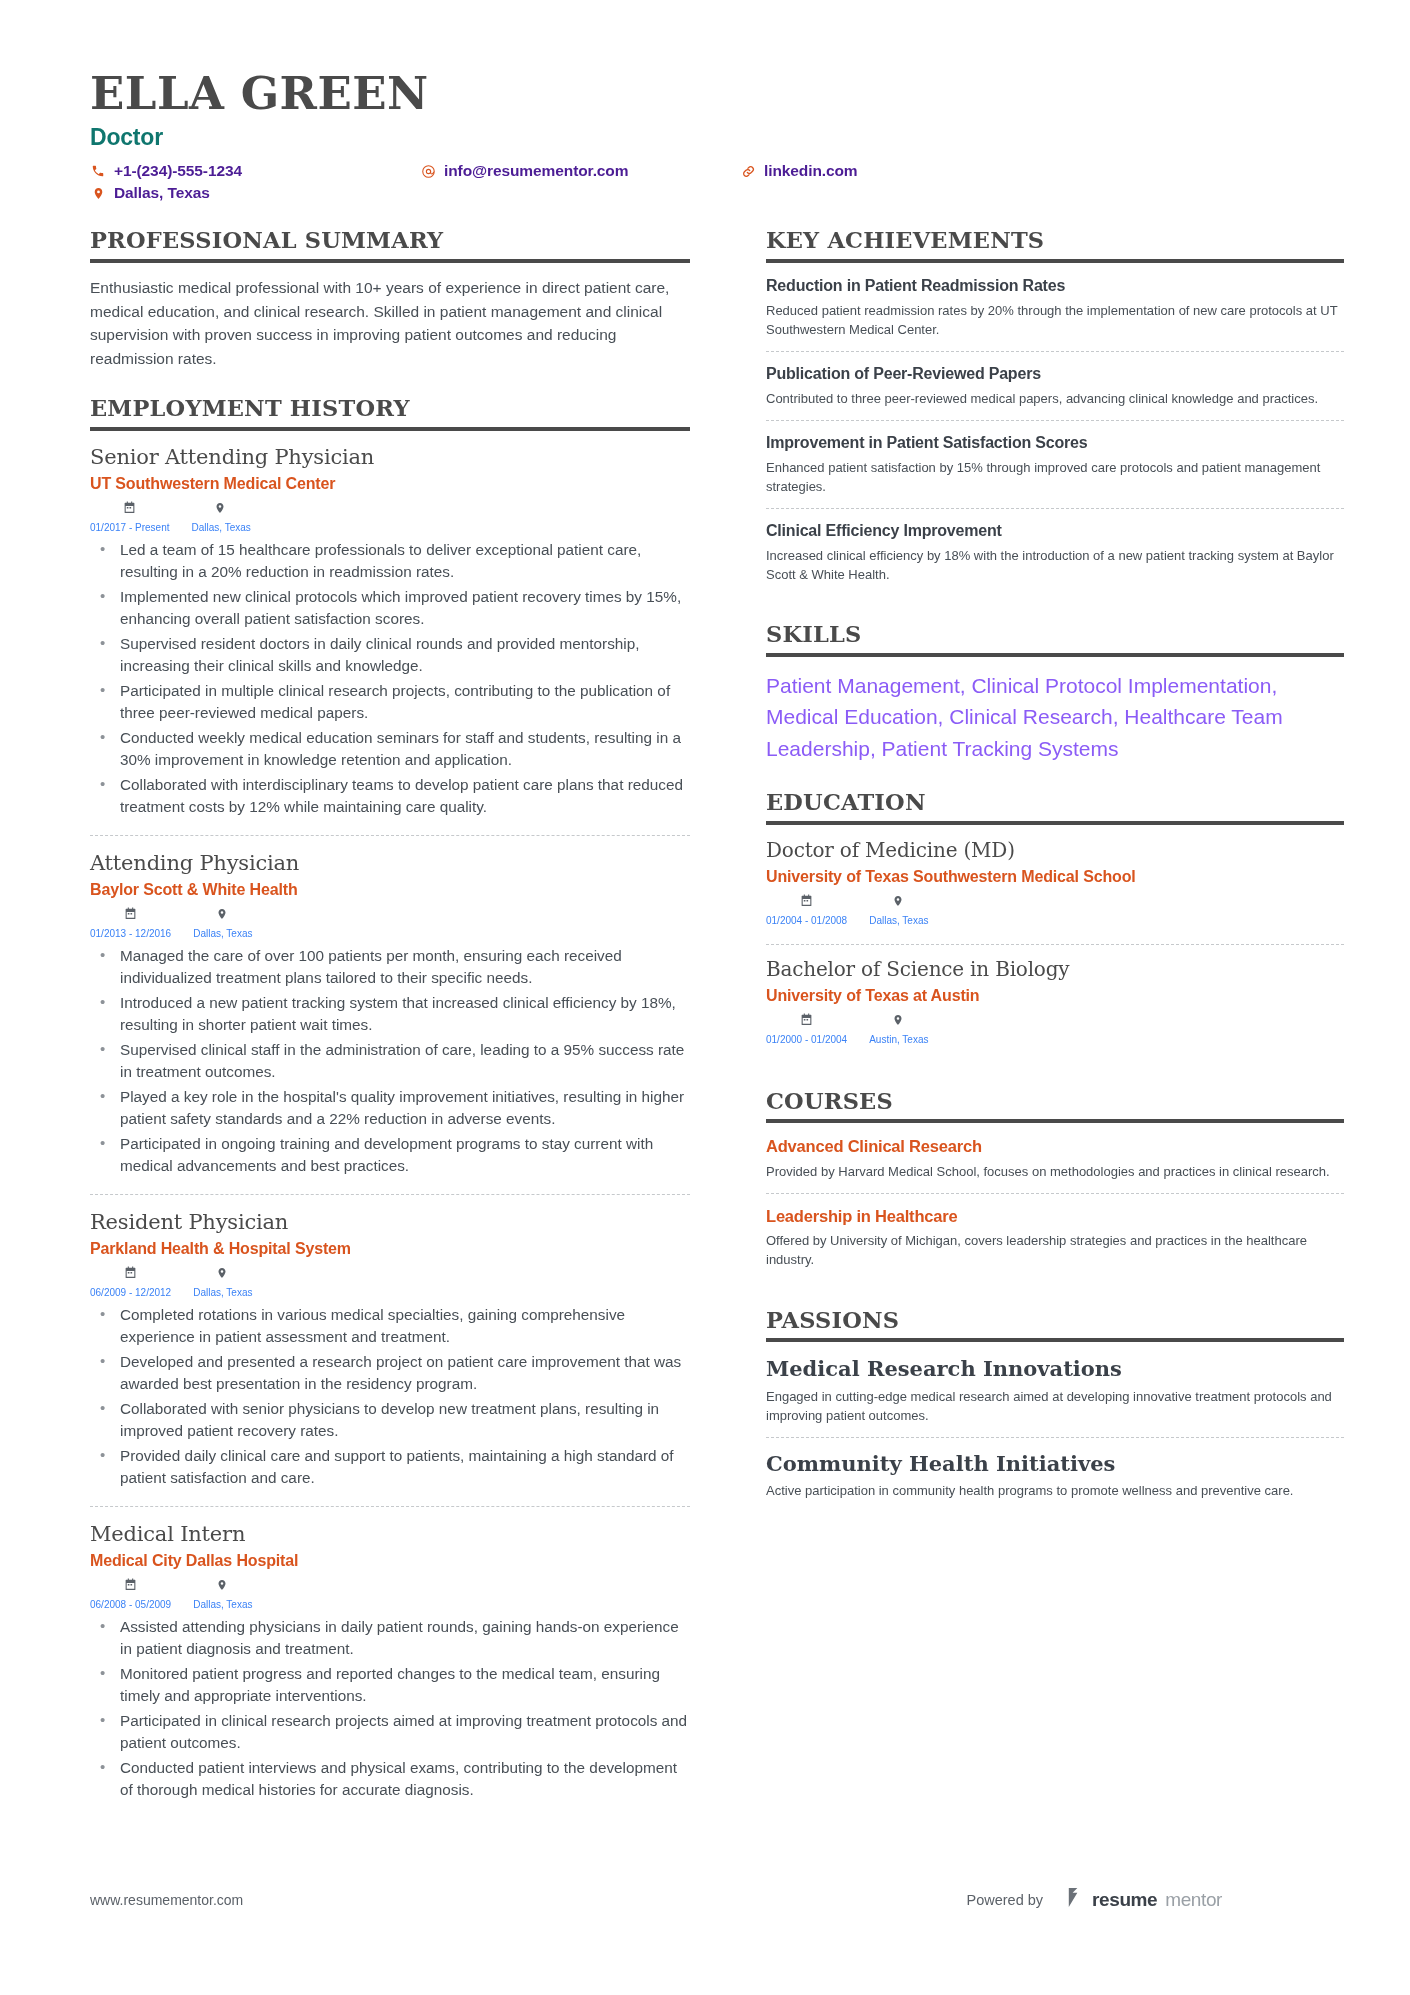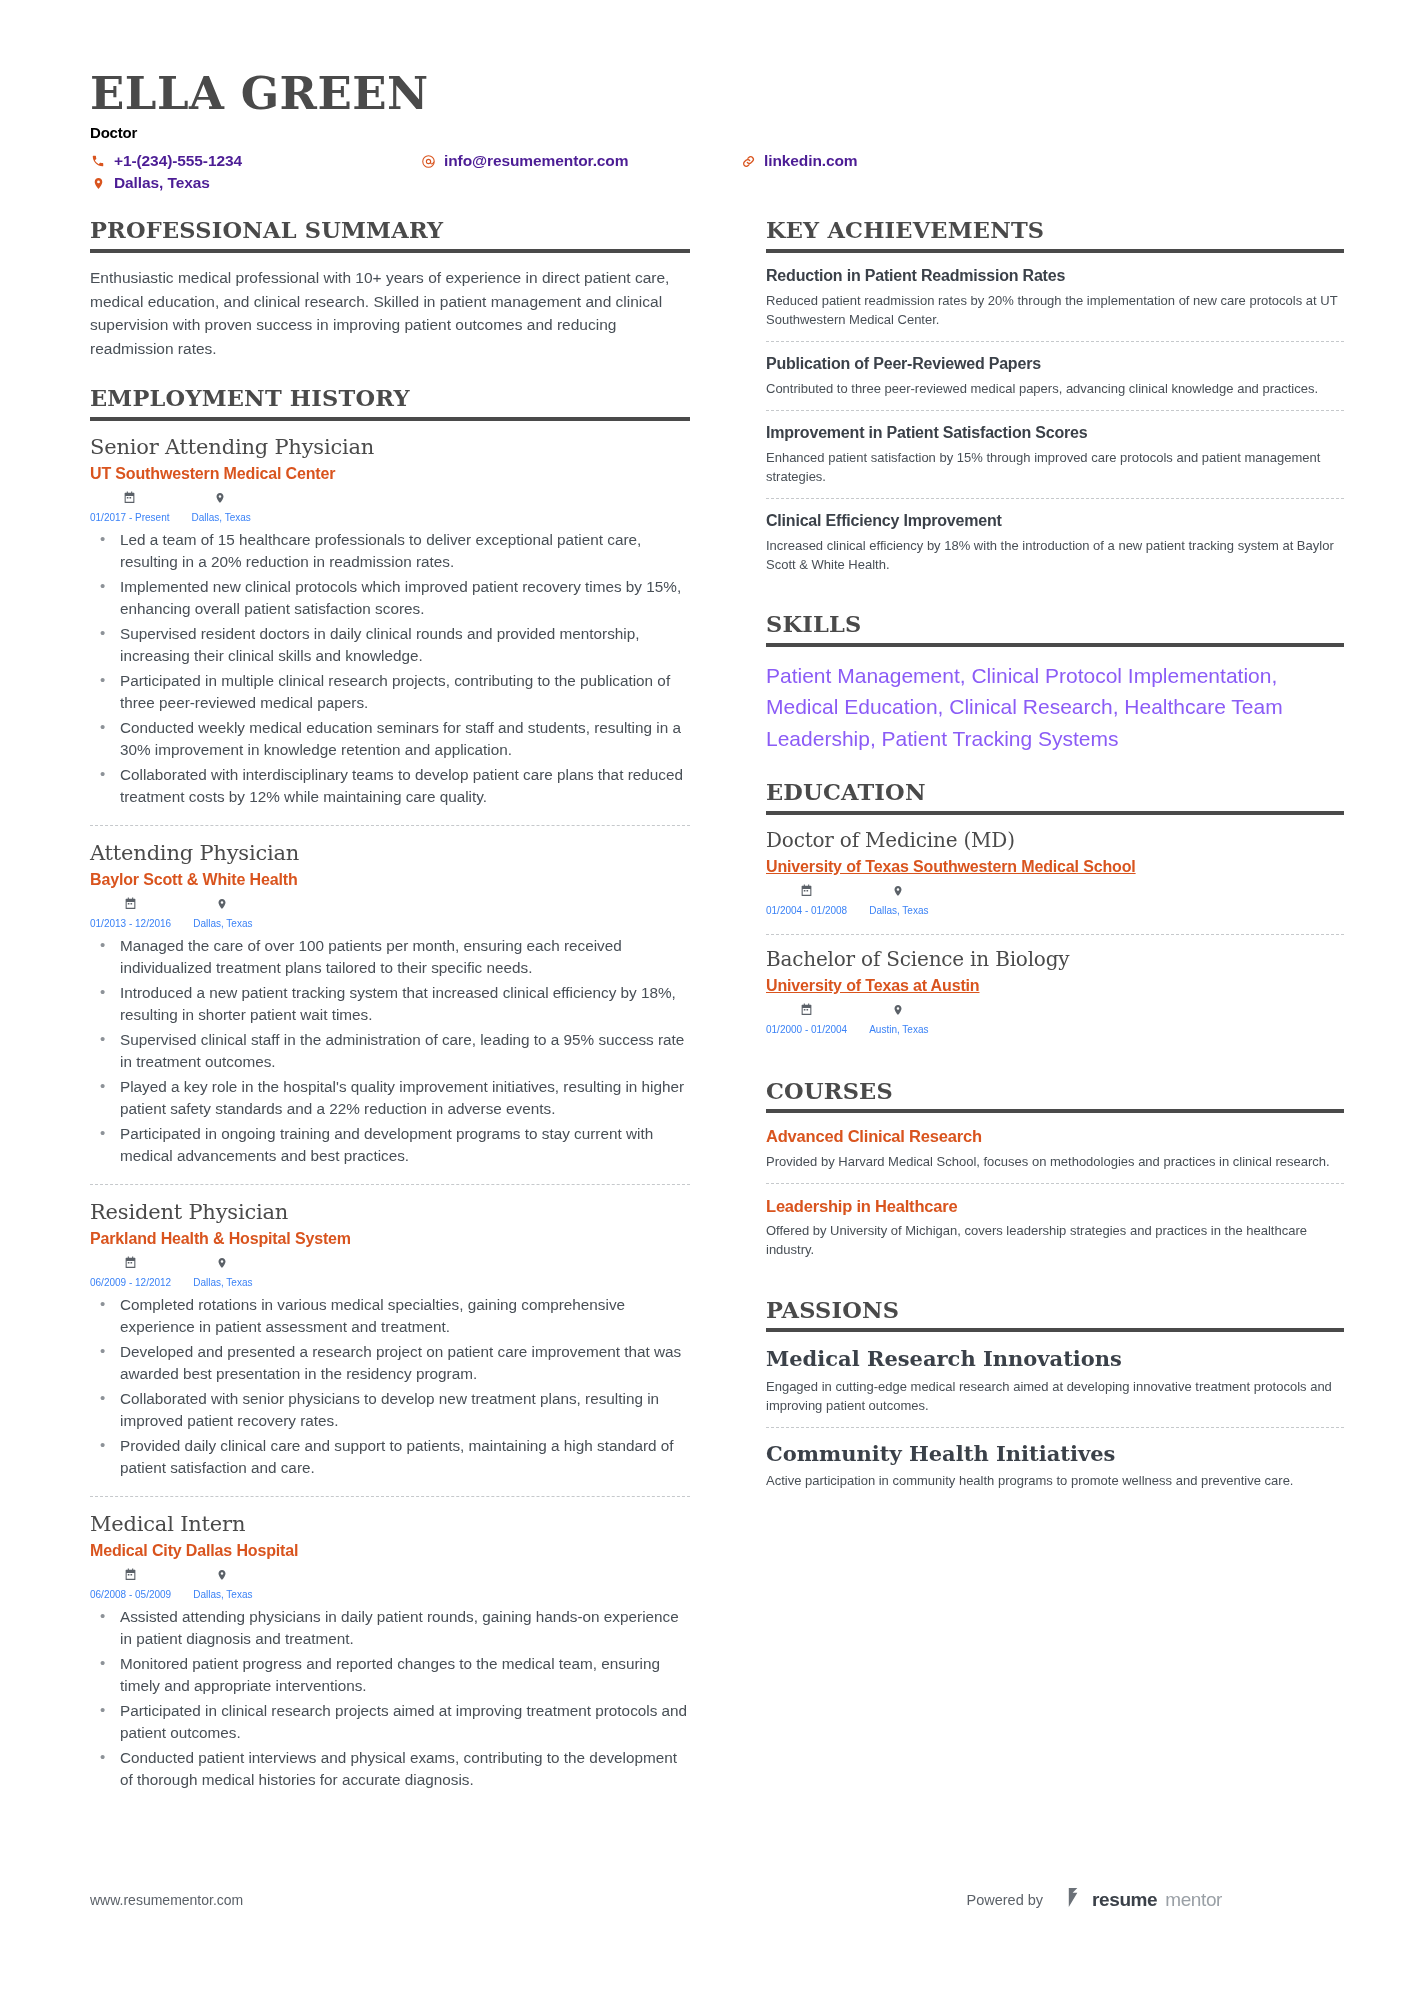--- a/index.html
+++ b/index.html
@@ -26,22 +26,22 @@
     font-family: "DejaVu Serif", serif;
     font-weight: bold;
     font-size: 45px;
     letter-spacing: 0.5px;
     color: #4a4a4a;
     line-height: 1.05;
   }
   .job-title {
     font-family: "Liberation Sans", sans-serif;
     font-weight: bold;
-    font-size: 15px;
-    color: #000000;
+    font-size: 23px;
+    color: #0f766e;
     margin-top: 7px;
     letter-spacing: -0.2px;
   }
   .contact-grid {
     margin-top: 11px;
     display: grid;
     grid-template-columns: 330px 320px auto;
     row-gap: 4px;
   }
   .contact-item {
@@ -197,21 +197,20 @@
     line-height: 1.25;
     letter-spacing: -0.2px;
   }
   .edu-school {
     font-weight: bold;
     font-size: 16px;
     color: #d9541e;
     margin-top: 4px;
     line-height: 1.3;
     letter-spacing: -0.15px;
-    text-decoration: underline;
   }
 
   
   .footer {
     position: absolute;
     left: 90px;
     right: 90px;
     bottom: 82px;
     display: flex;
     align-items: center;

